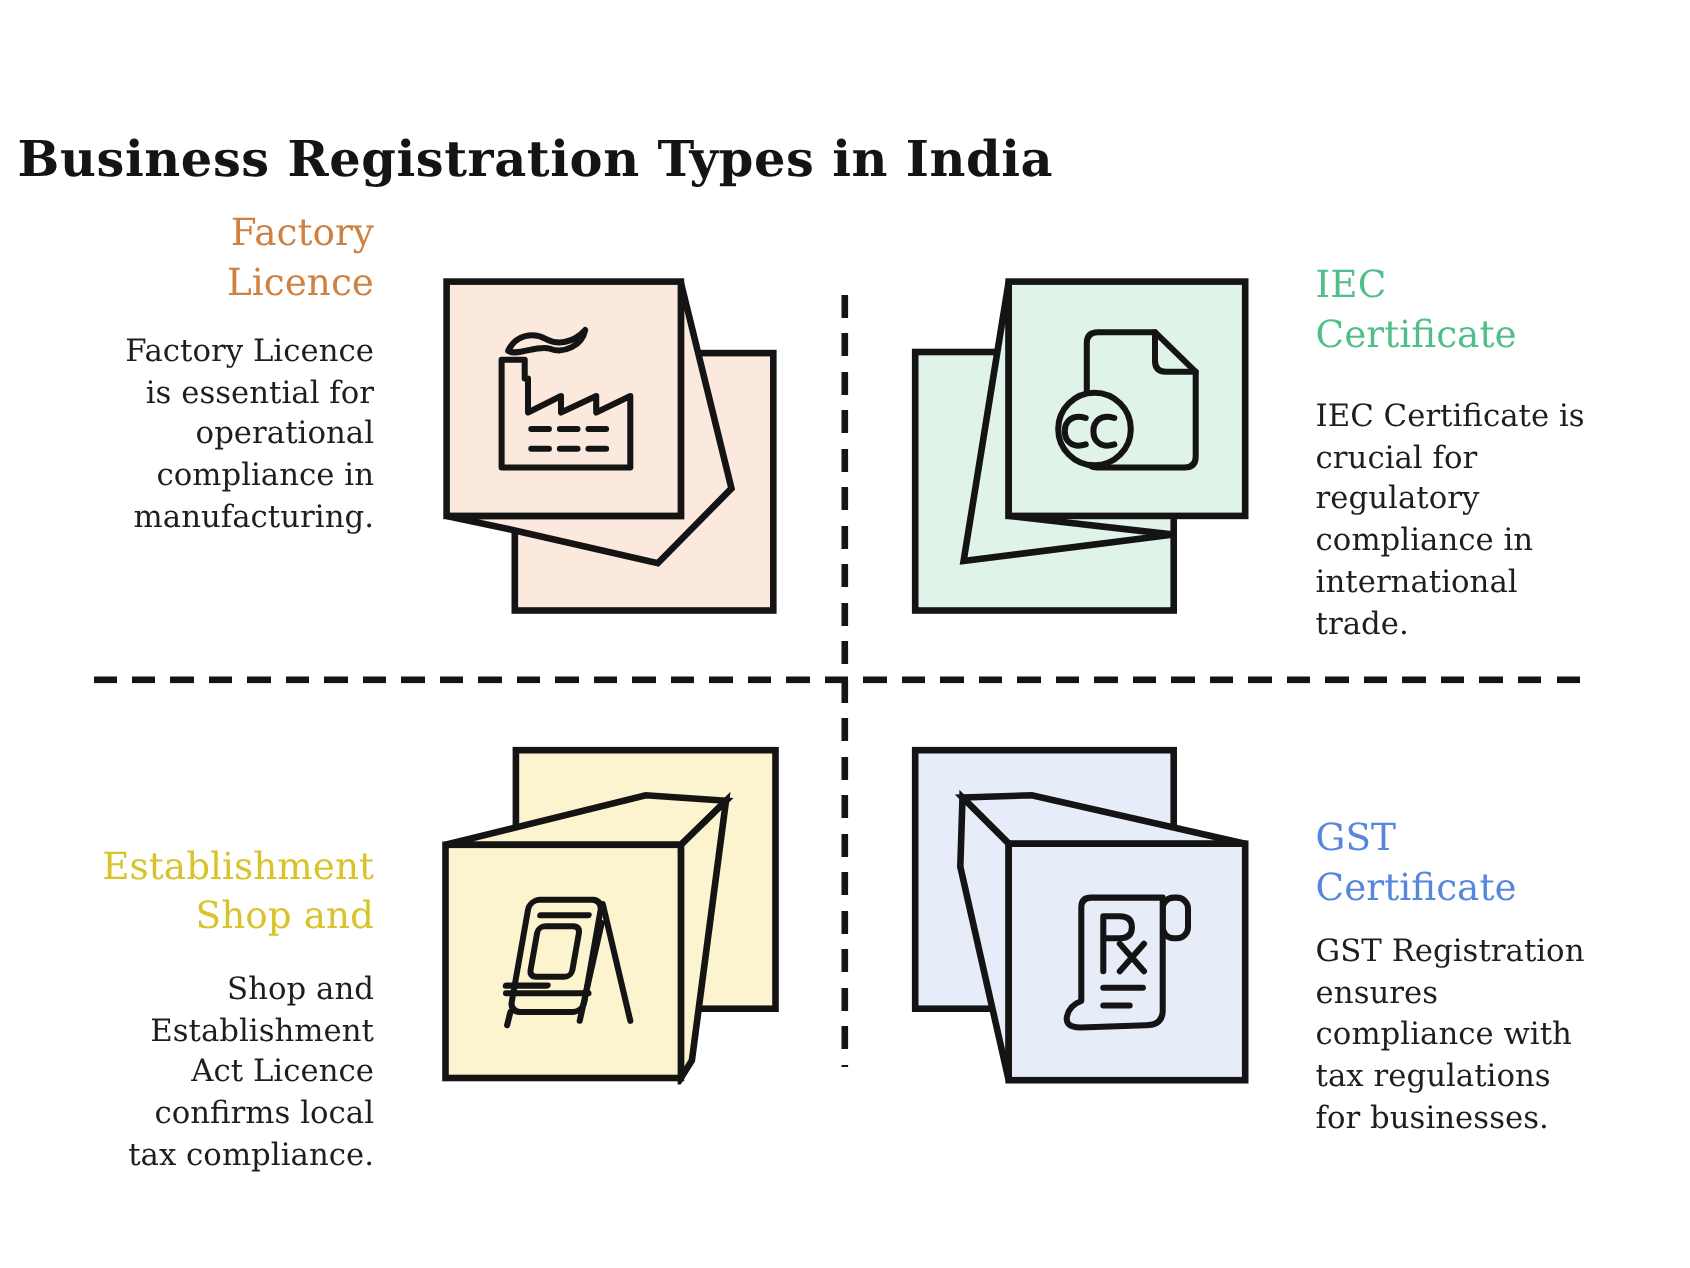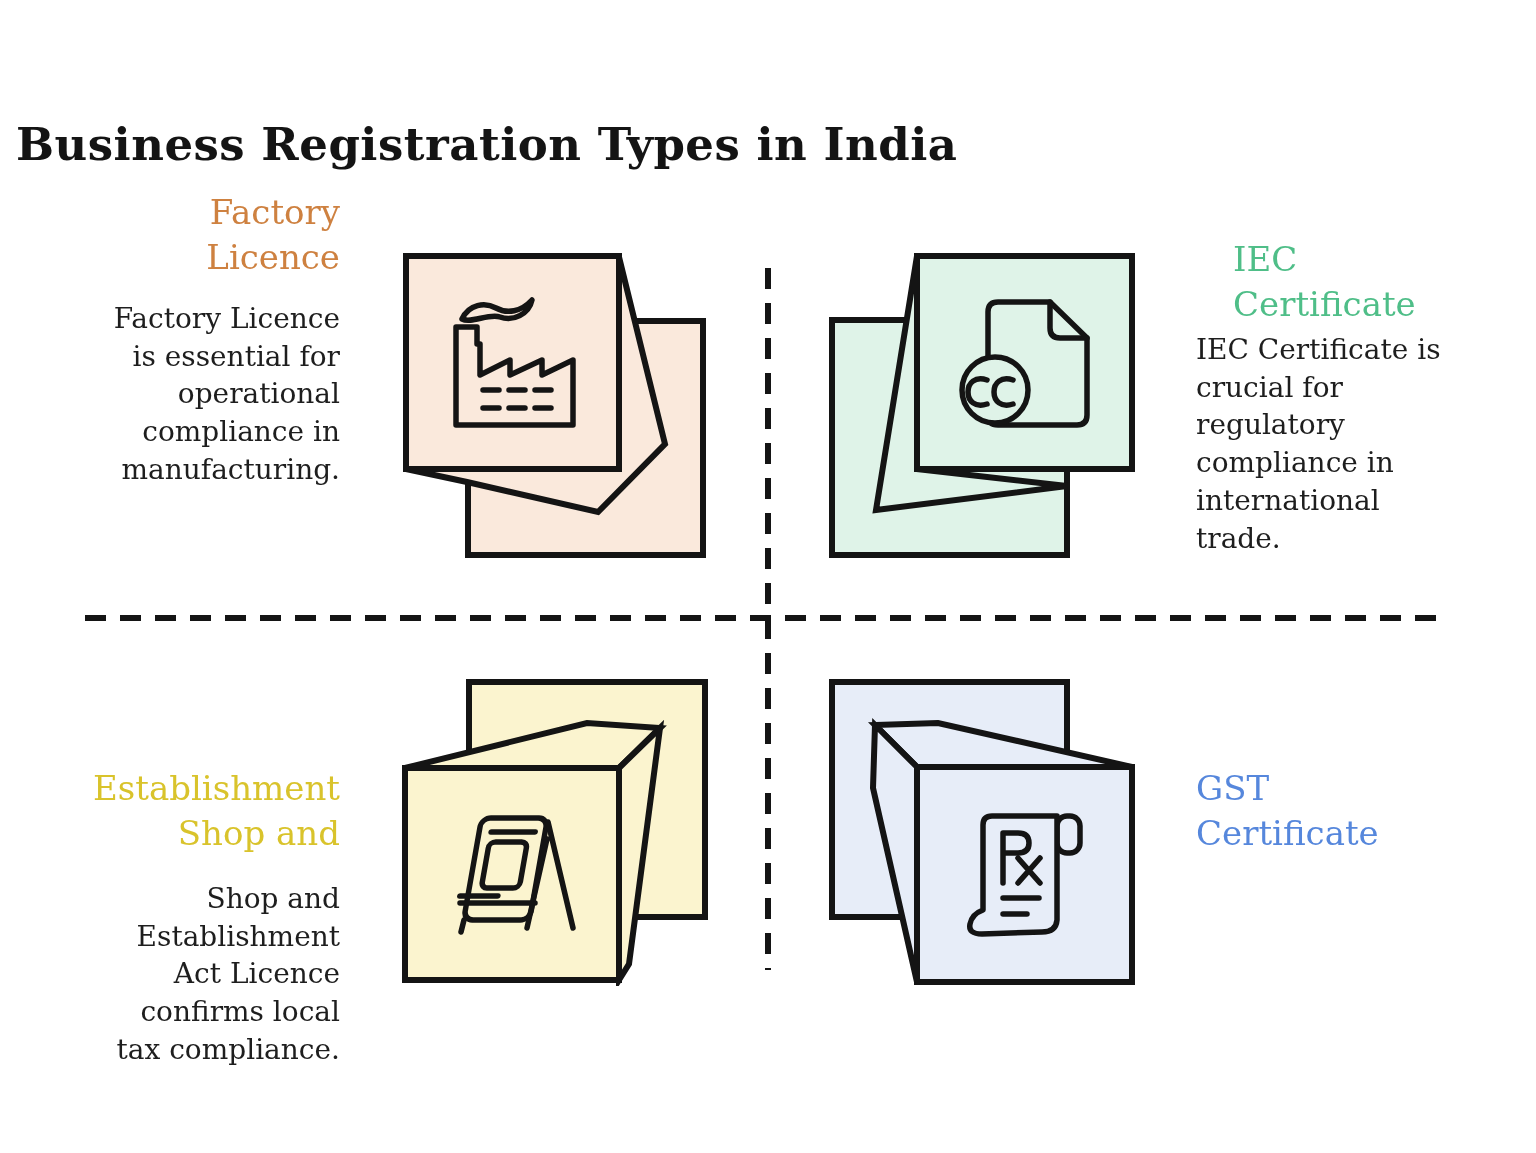--- a/index.html
+++ b/index.html
@@ -14,25 +14,25 @@
   .canvas{position:relative;width:1536px;height:1153px;background:var(--background);overflow:hidden;}
   .title{position:absolute;left:16px;top:88px;width:1536px;text-align:left;
          font-size:45px;font-weight:700;color:var(--title);letter-spacing:.5px;}
   .q-text{position:absolute;width:282px;}
   .q-text .heading{font-size:34px;font-weight:400;line-height:1.32;}
   .q-text .heading span{display:block;}
   .q-text .body{font-size:28px;line-height:1.35;color:var(--body-text);}
   .align-r{text-align:right;}
   .align-l{text-align:left;}
   .q1-text{left:58px;top:190px;}  .q1-text .heading{color:var(--factory-accent);}
-  .q2-text{left:1196px;top:237px;}.q2-text .heading{color:var(--iec-accent);margin-left:37px;}
+  .q2-text{left:1196px;top:237px;}.q2-text .heading{color:var(--iec-accent);}
   .q3-text{left:58px;top:766px;}  .q3-text .heading{color:var(--shop-accent);}
-  .q4-text{left:1196px;top:766px;}.q4-text .heading{color:var(--gst-accent);}
+  .q4-text{left:1196px;top:740px;}.q4-text .heading{color:var(--gst-accent);}
   .q1-text .body{max-width:240px;margin:20px 0 0 auto;}
-  .q2-text .body{max-width:262px;margin:4px auto 0 0;}
+  .q2-text .body{max-width:262px;margin:32px auto 0 0;}
   .q3-text .body{max-width:252px;margin:24px 0 0 auto;}
   .q4-text .body{max-width:252px;margin:16px auto 0 0;}
   .icon-svg{position:absolute;width:312px;height:312px;}
   .q1-icon{left:399px;top:252px;} .q2-icon{left:826px;top:248px;}
   .q3-icon{left:399px;top:674px;} .q4-icon{left:826px;top:674px;}
   .divider-h{position:absolute;left:85px;top:615px;width:1365px;height:6px;
     background:repeating-linear-gradient(90deg,var(--outline) 0 21px,transparent 21px 35px);}
   .divider-v{position:absolute;left:765px;top:268px;width:6px;height:702px;
     background:repeating-linear-gradient(180deg,var(--outline) 0 21px,transparent 21px 35px);}
   
@@ -119,15 +119,16 @@
     <path class="g" d="M177,209 V159 H192 Q203,159 203,169 Q203,179 192,179 H177"></path>
     <path class="g" d="M192,184 L214,209 M214,184 L192,209"></path>
     <path class="g" d="M177,224 H213 M177,240 H201"></path>
   </svg>
 
   <div class="q-text q4-text align-l">
     <div class="heading">
       <span>GST</span>
       <span>Certificate</span>
     </div>
+    <p class="body">GST Registration ensures compliance with tax regulations for businesses.</p>
   </div>
 
 </div>
 
 </body></html>

